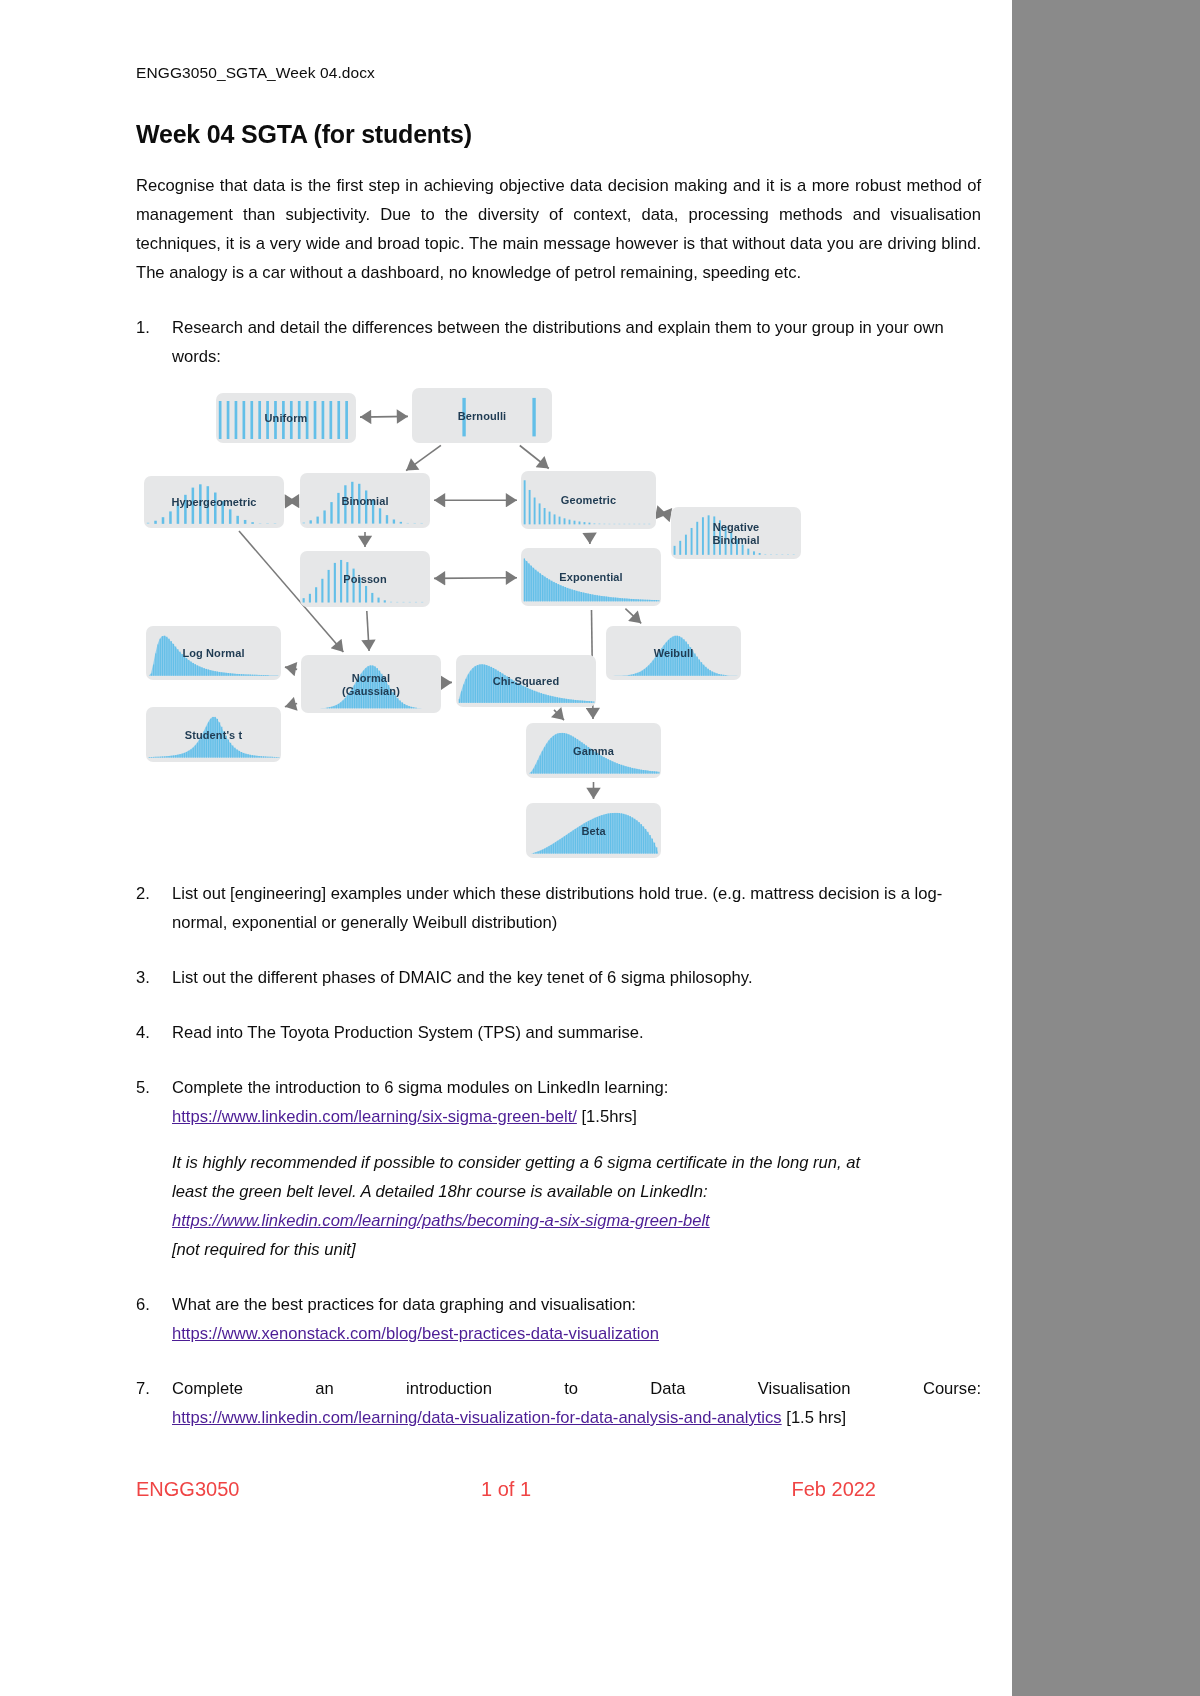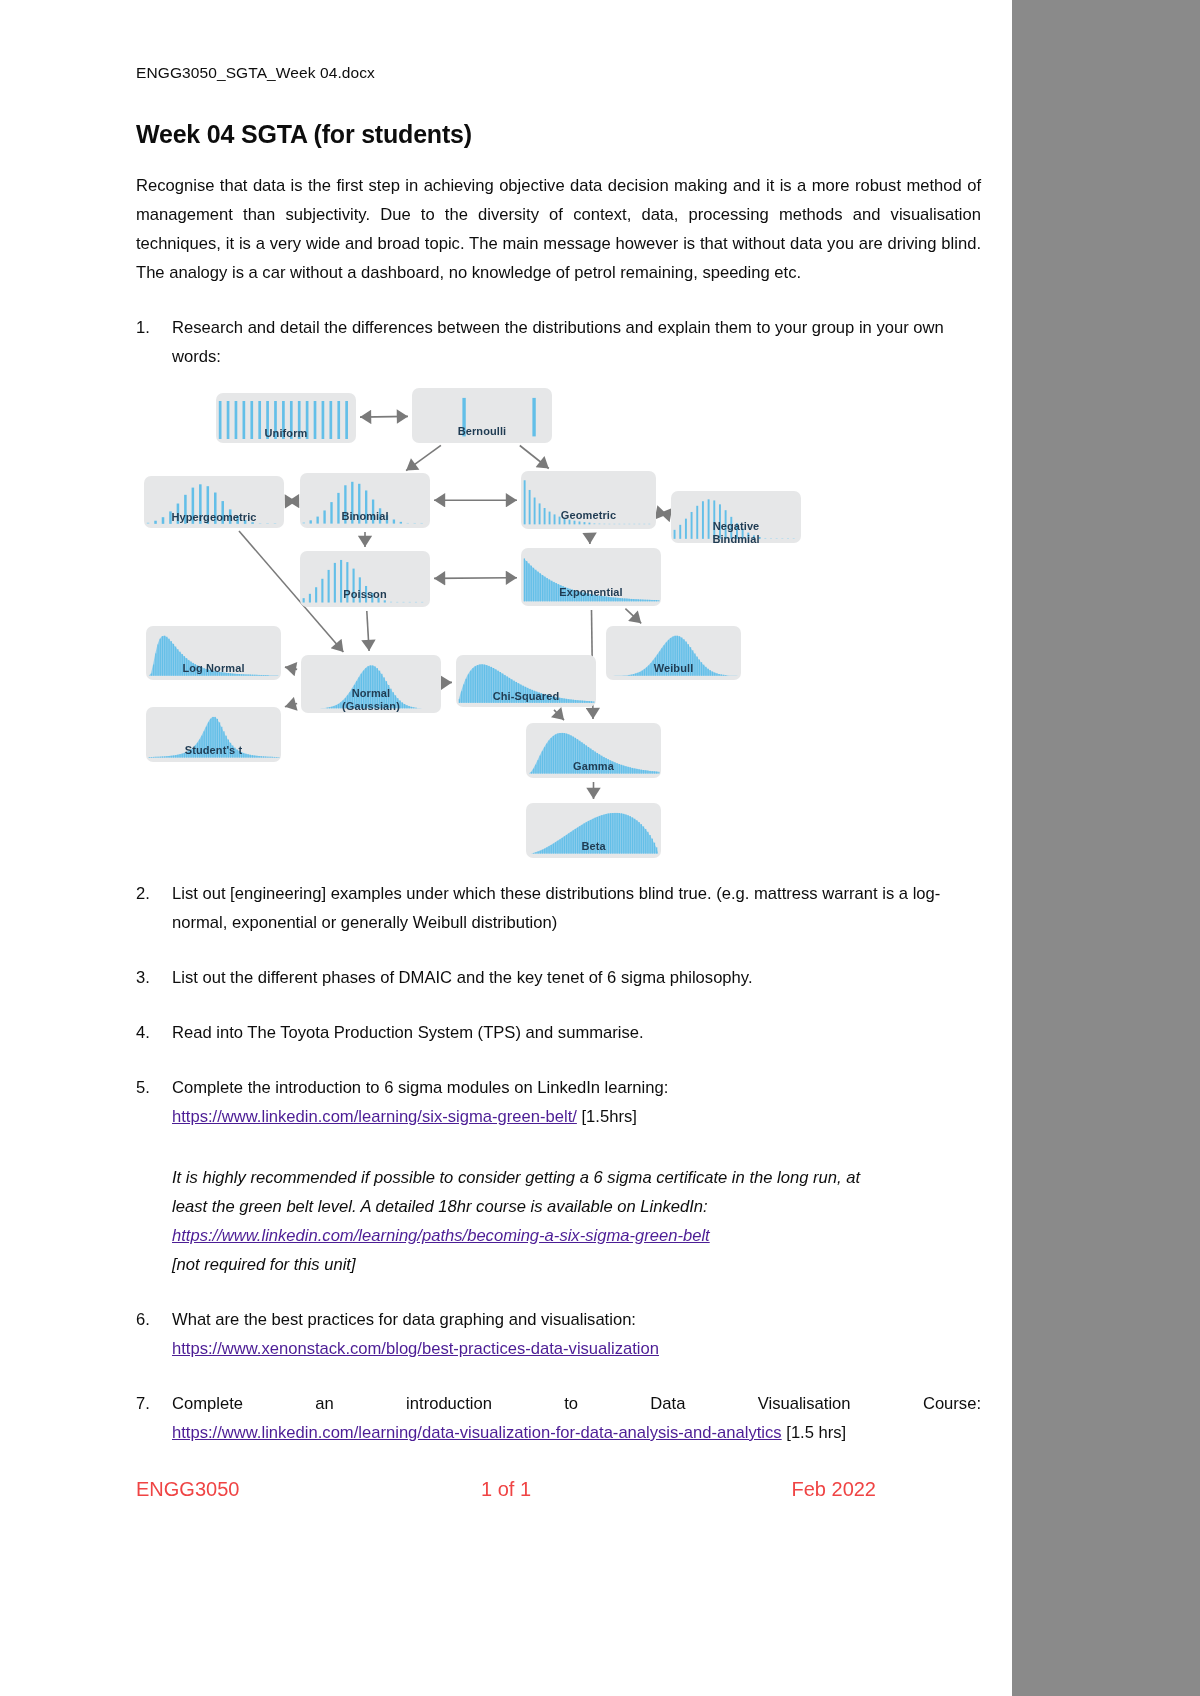--- a/index.html
+++ b/index.html
@@ -32,37 +32,36 @@
   ol.qlist > li{
     position:relative;padding-left:36px;margin-bottom:26px;
     font-size:16.6px;line-height:29px;color:#0d0d0d;
   }
   ol.qlist > li .num{
     position:absolute;left:0;top:0;width:28px;text-align:left;
   }
   .just{text-align:justify;}
   a.link{color:#4c1d95;text-decoration:underline;word-break:break-all;}
   .ital{font-style:italic;}
-  .blockquote{margin-top:32px;}
+  .blockquote{margin-top:17px;}
   .blockquote .line{display:block;}
   
   .diagram{
     position:relative;width:845px;height:470px;margin:12px 0 4px -36px;
   }
   .diagram svg{position:absolute;left:0;top:0;}
   .node{
     position:absolute;background:#e6e7e8;border-radius:7px;overflow:hidden;
     box-sizing:border-box;
   }
   .node .lbl{
     position:absolute;left:0;right:0;top:50%;transform:translateY(-50%);
     text-align:center;font-size:11px;font-weight:bold;color:#1f3b52;
     line-height:12.5px;z-index:3;letter-spacing:.1px;
     font-family:"Liberation Sans",sans-serif;
-    margin-top:15px;
   }
   .node canvas, .node .plot{position:absolute;left:0;bottom:0;width:100%;height:100%;z-index:1;}
 </style>
 </head>
 <body>
 
 <div class="page">
 
   <div class="hdr">ENGG3050_SGTA_Week 04.docx</div>
 
@@ -207,21 +206,21 @@
                   <rect x="72.15" y="90.80" width="1.40" height="1.20" fill="#a9d9ef"></rect>
                   <rect x="75.85" y="90.80" width="1.40" height="1.20" fill="#a9d9ef"></rect>
                   <rect x="79.54" y="90.80" width="1.40" height="1.20" fill="#a9d9ef"></rect>
                   <rect x="83.23" y="90.80" width="1.40" height="1.20" fill="#a9d9ef"></rect>
                   <rect x="86.92" y="90.80" width="1.40" height="1.20" fill="#a9d9ef"></rect>
                   <rect x="90.62" y="90.80" width="1.40" height="1.20" fill="#a9d9ef"></rect>
                   <rect x="94.31" y="90.80" width="1.40" height="1.20" fill="#a9d9ef"></rect>
                 </svg>
                 <div class="lbl">Geometric</div>
               </div>
-              <div class="node" style="left: 535px; top: 108px; width: 130px; height: 52px; padding-left: 23px;">
+              <div class="node" style="left: 535px; top: 124px; width: 130px; height: 52px; padding-left: 23px;">
                 <svg class="plot" viewBox="0 0 100 100" preserveAspectRatio="none">
                   <rect x="2.00" y="74.69" width="1.48" height="17.31" fill="#63bfe8"></rect>
                   <rect x="6.36" y="65.04" width="1.48" height="26.96" fill="#63bfe8"></rect>
                   <rect x="10.73" y="53.18" width="1.48" height="38.82" fill="#63bfe8"></rect>
                   <rect x="15.09" y="40.34" width="1.48" height="51.66" fill="#63bfe8"></rect>
                   <rect x="19.45" y="28.44" width="1.48" height="63.56" fill="#63bfe8"></rect>
                   <rect x="23.82" y="19.71" width="1.48" height="72.29" fill="#63bfe8"></rect>
                   <rect x="28.18" y="16.00" width="1.48" height="76.00" fill="#63bfe8"></rect>
                   <rect x="32.55" y="18.14" width="1.48" height="73.86" fill="#63bfe8"></rect>
                   <rect x="36.91" y="25.65" width="1.48" height="66.35" fill="#63bfe8"></rect>
@@ -748,21 +747,21 @@
                   <rect x="96.37" y="80.61" width="0.89" height="11.39" fill="#63bfe8"></rect>
                 </svg>
                 <div class="lbl">Beta</div>
               </div>
             </div>
         </div>
       </li>
 
       <li>
         <span class="num">2.</span>
-        <span class="just">List out [engineering] examples under which these distributions blind true. (e.g. mattress warrant is a log-normal, exponential or generally Weibull distribution)</span>
+        <span class="just">List out [engineering] examples under which these distributions hold true. (e.g. mattress decision is a log-normal, exponential or generally Weibull distribution)</span>
       </li>
 
       <li>
         <span class="num">3.</span>
         <span>List out the different phases of DMAIC and the key tenet of 6 sigma philosophy.</span>
       </li>
 
       <li>
         <span class="num">4.</span>
         <span>Read into The Toyota Production System (TPS) and summarise.</span>

